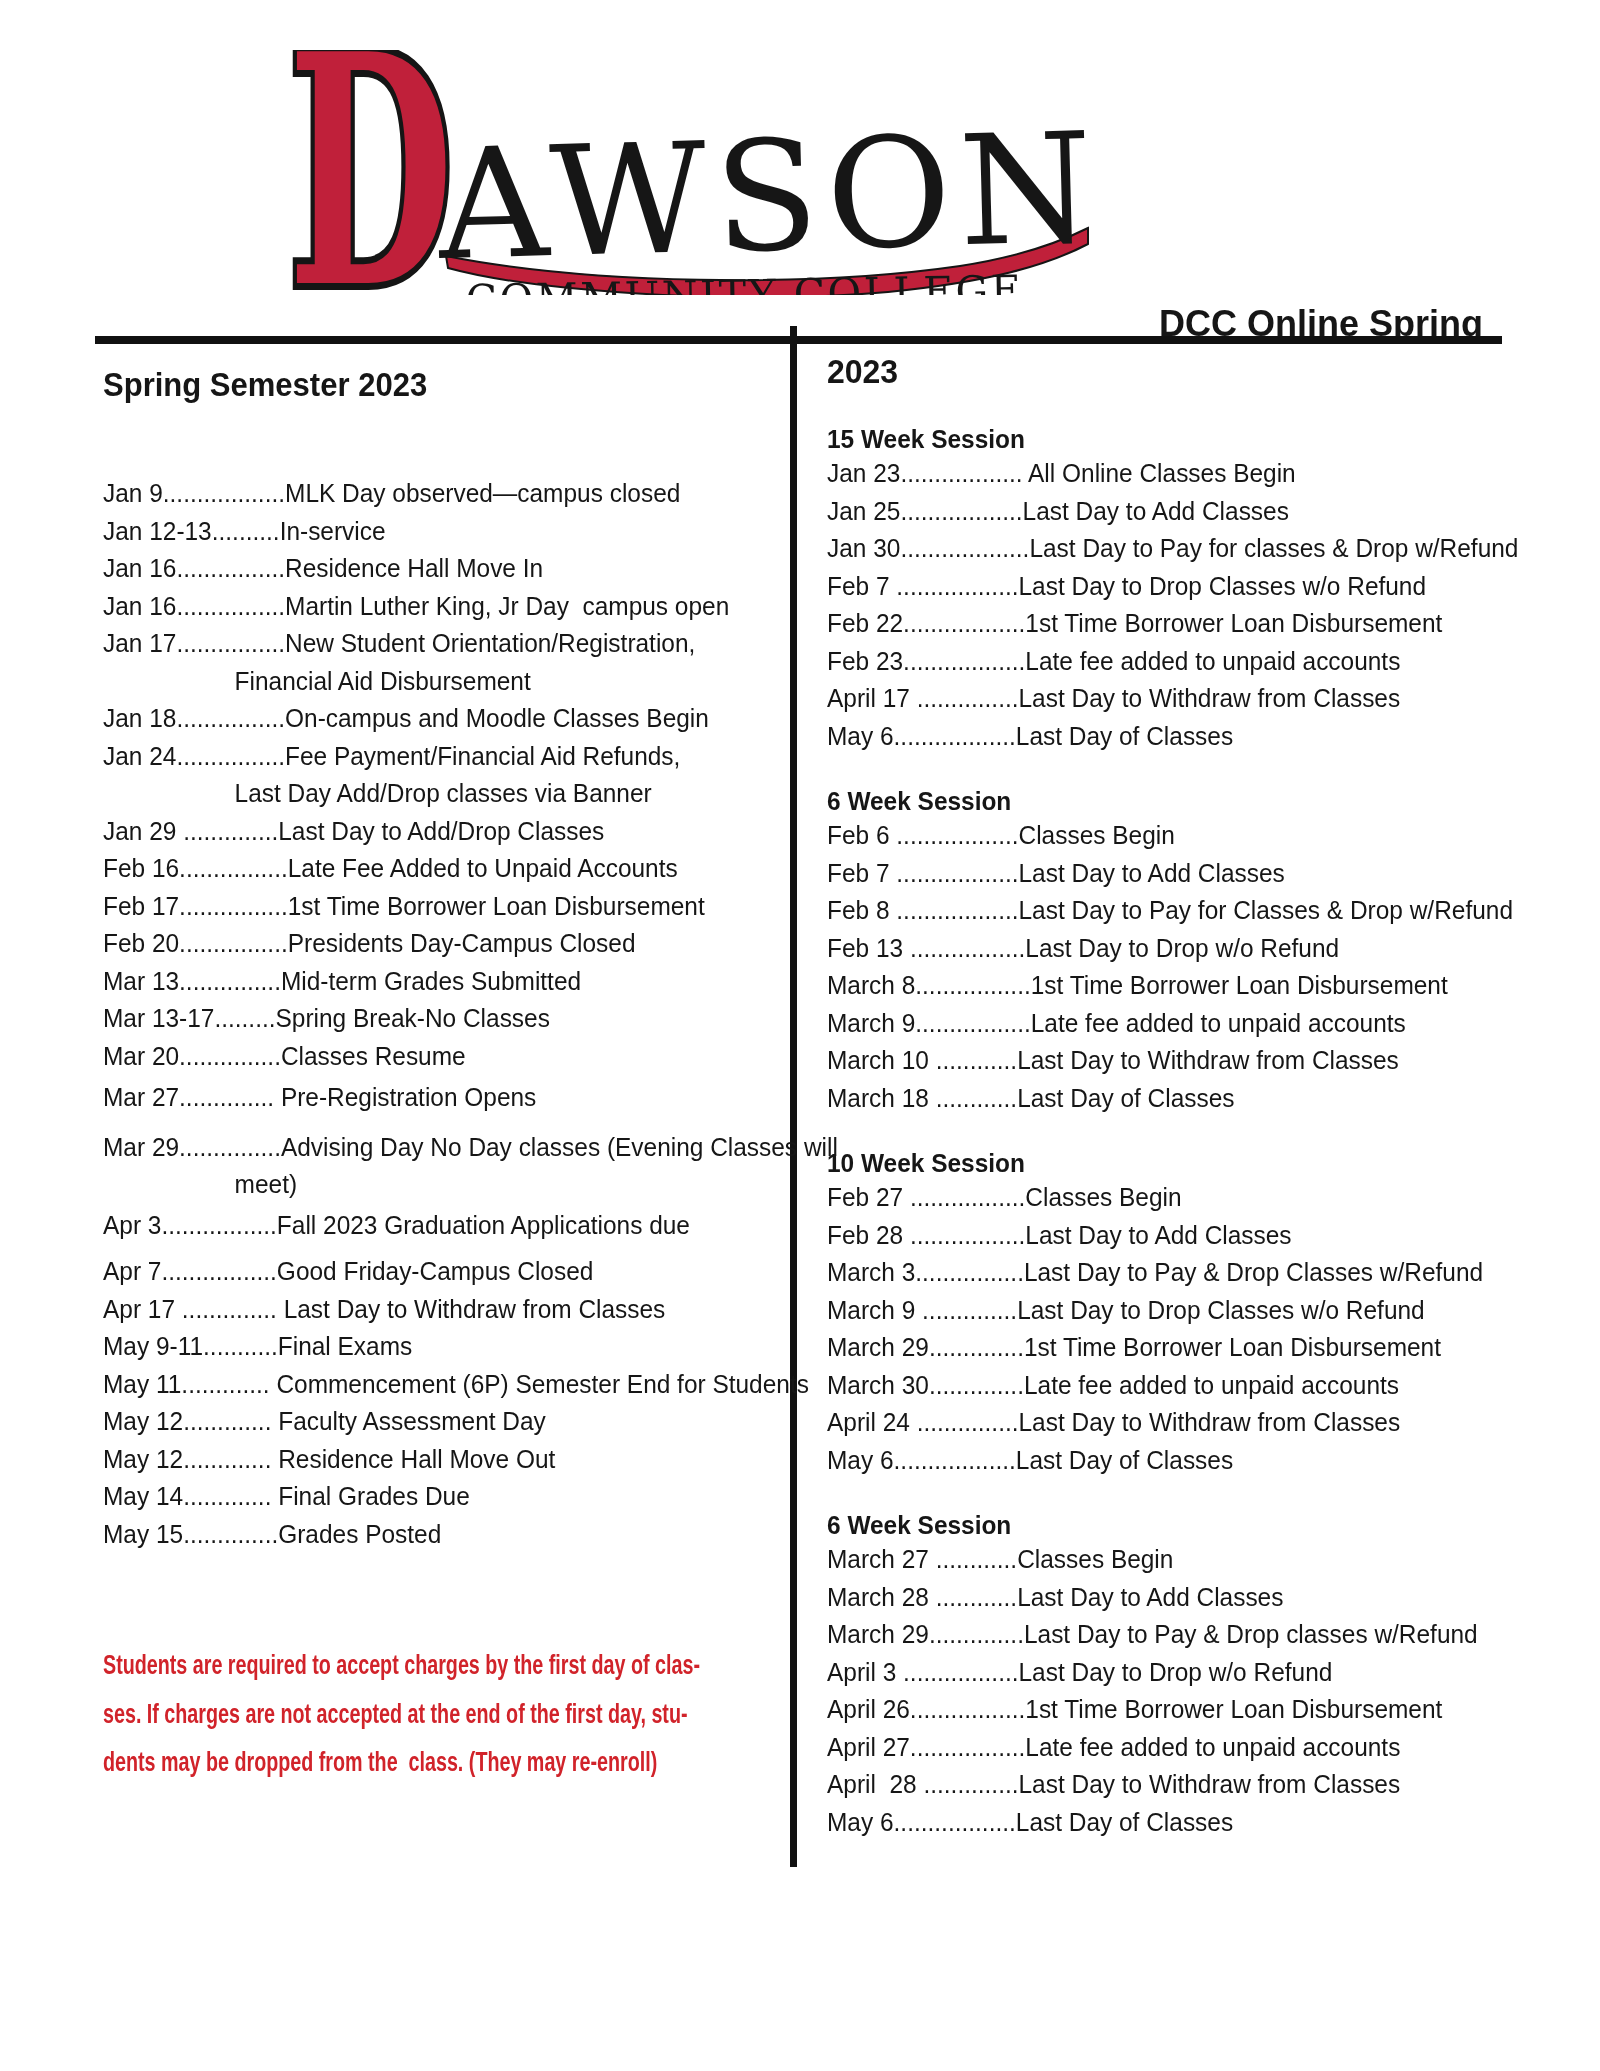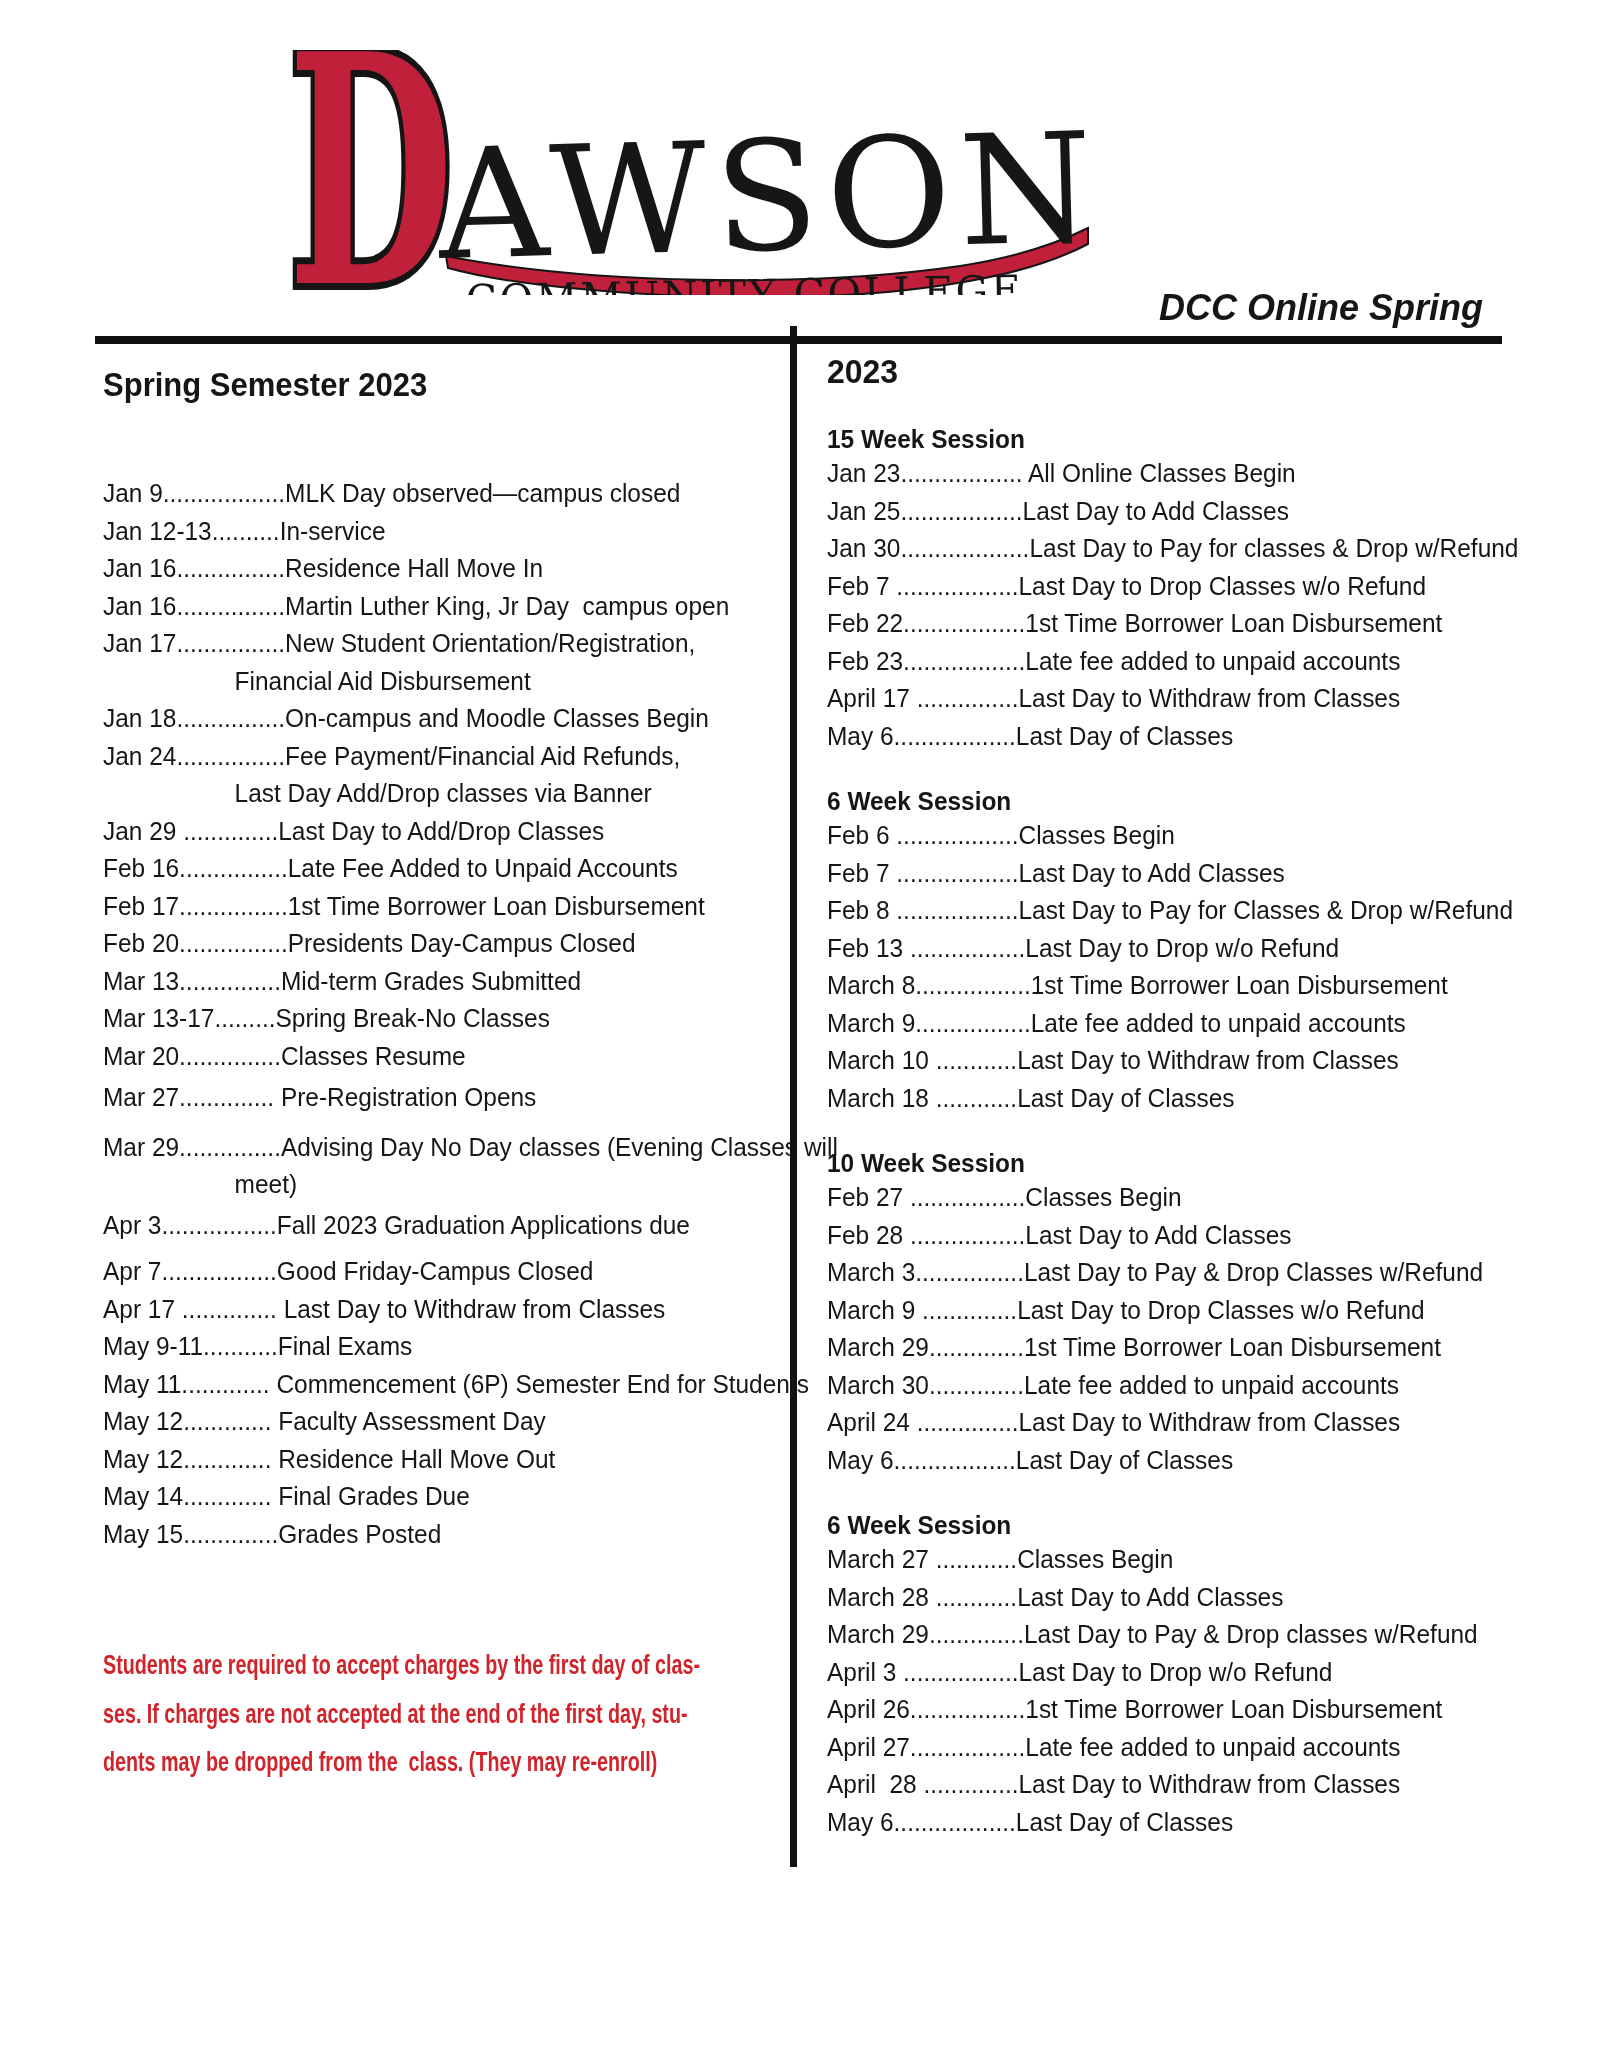--- a/index.html
+++ b/index.html
@@ -11,22 +11,22 @@
   html,body{margin:0;padding:0;}
   body{
     width:1600px;height:2071px;position:relative;background:#ffffff;
     font-family:"Liberation Sans", sans-serif;color:var(--ink);
     overflow:hidden;
   }
   
   #logo{position:absolute;left:288px;top:50px;width:810px;height:245px;}
   
   #hdr-right{
-    position:absolute;top:287px;right:117px;
-    font-size:36px;font-weight:700;white-space:pre;font-style:italic;
+    position:absolute;top:303px;right:117px;
+    font-size:36px;font-weight:700;white-space:pre;
   }
   #rule-h{position:absolute;left:95px;top:336px;width:1407px;height:8px;background:var(--rule);}
   #rule-v{position:absolute;left:790px;top:326px;width:7px;height:1541px;background:var(--rule);}
   
   .col{position:absolute;transform:scaleX(0.94);transform-origin:left top;}
   #left-col{left:103px;top:363px;width:740px;}
   #left-col .col-title{font-size:33px;line-height:44px;font-weight:700;margin:0 0 68px 0;white-space:pre;}
   #right-col{left:827px;top:349px;width:800px;}
   #right-col .col-title{font-size:34px;line-height:44px;font-weight:700;margin:0 0 19px 0;white-space:pre;}
   .section{margin-top:30px;}

